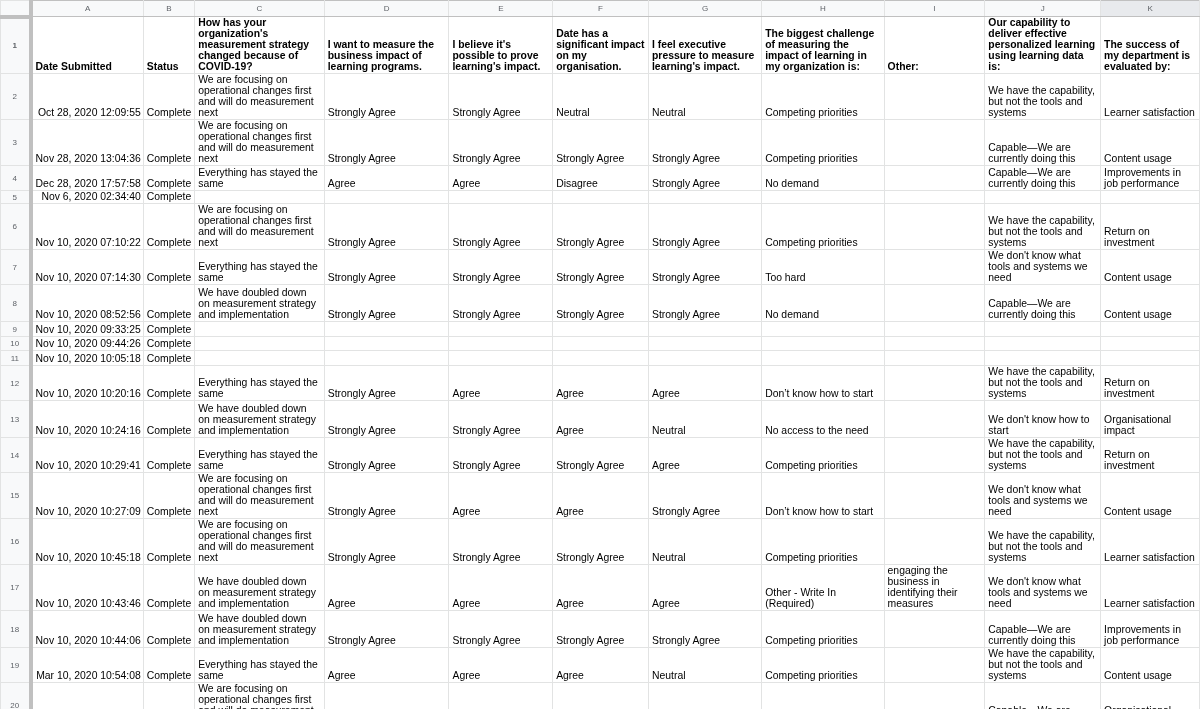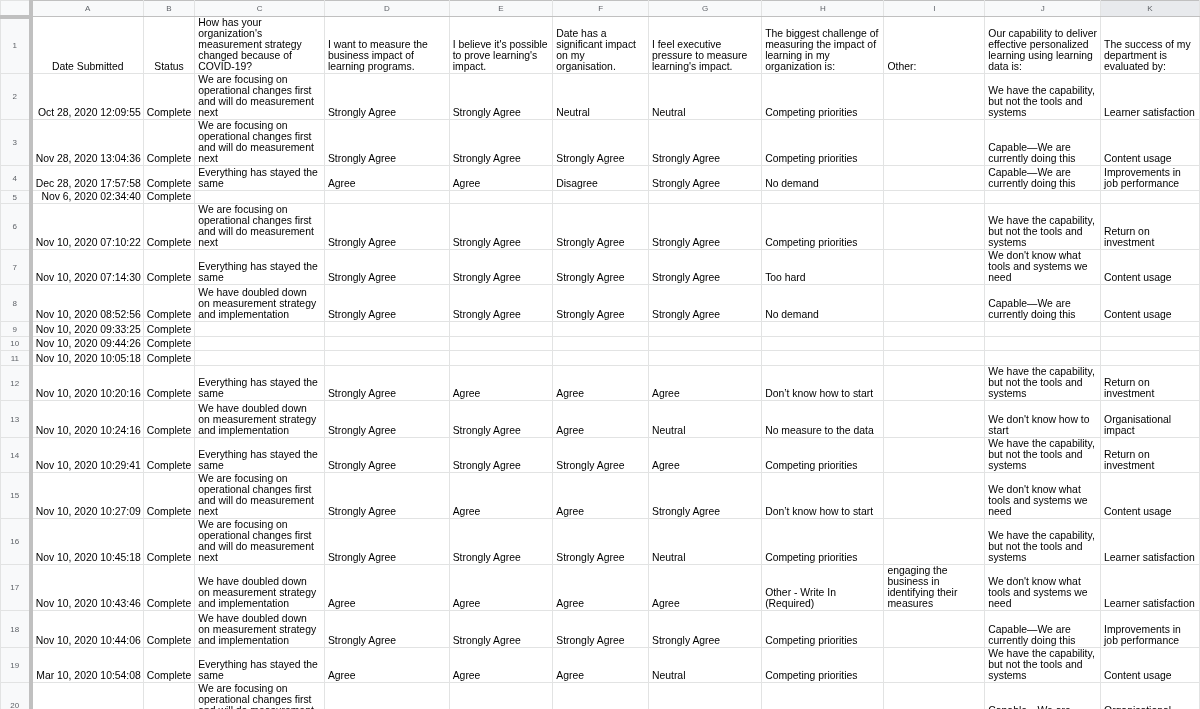--- a/index.html
+++ b/index.html
@@ -7,23 +7,23 @@
          font-family: "Liberation Sans", sans-serif; }
   .sheet { position: absolute; left: 0; top: 0; border-collapse: collapse; table-layout: fixed; }
   .sheet td, .sheet th { padding: 0 3px 1px 3px; border: 1px solid #e2e3e3; overflow: hidden;
          font-size: 10.4px; line-height: 11px; color: #000; vertical-align: bottom; white-space: normal; }
   .sheet th.colhdr { background: #f8f9fa; color: #5f6368; font-weight: normal; font-size: 8px;
          text-align: center; vertical-align: middle; height: 15px; padding: 0; border-color: #c0c0c0 #e2e3e3 #c0c0c0 #e2e3e3; }
   .sheet th.colhdr.selected { background: #e8eaed; }
   .sheet th.corner { background: #f8f9fa; border-right: 4px solid #c0c0c0; border-bottom: 4px solid #c0c0c0; }
   .sheet td.rowhdr { background: #f8f9fa; color: #5f6368; font-size: 8px; text-align: center;
          vertical-align: middle; padding: 0; border-right: 4px solid #c0c0c0; }
-  .sheet tr.header-row td { font-weight: normal; }
+  .sheet tr.header-row td { font-weight: bold; }
   .sheet td.num { text-align: right; white-space: nowrap; padding-right: 2px; }
-  .sheet td.nowrap { white-space: nowrap; text-align: center; }
+  .sheet td.nowrap { white-space: nowrap; }
 </style>
 </head>
 <body>
 
 <table class="sheet">
   <colgroup>
     <col style="width:31px">
     <col style="width:99px">
     <col style="width:45px">
     <col style="width:132px">
@@ -223,21 +223,21 @@
       </tr>
       <tr style="height: 37px;">
         <td class="rowhdr">13</td>
         <td class="num">Nov 10, 2020 10:24:16</td>
         <td class="nowrap">Complete</td>
         <td>We have doubled down on measurement strategy and implementation</td>
         <td>Strongly Agree</td>
         <td>Strongly Agree</td>
         <td>Agree</td>
         <td>Neutral</td>
-        <td>No measure to the data</td>
+        <td>No access to the need</td>
         <td></td>
         <td>We don't know how to start</td>
         <td>Organisational impact</td>
       </tr>
       <tr style="height: 26px;">
         <td class="rowhdr">14</td>
         <td class="num">Nov 10, 2020 10:29:41</td>
         <td class="nowrap">Complete</td>
         <td>Everything has stayed the same</td>
         <td>Strongly Agree</td>

